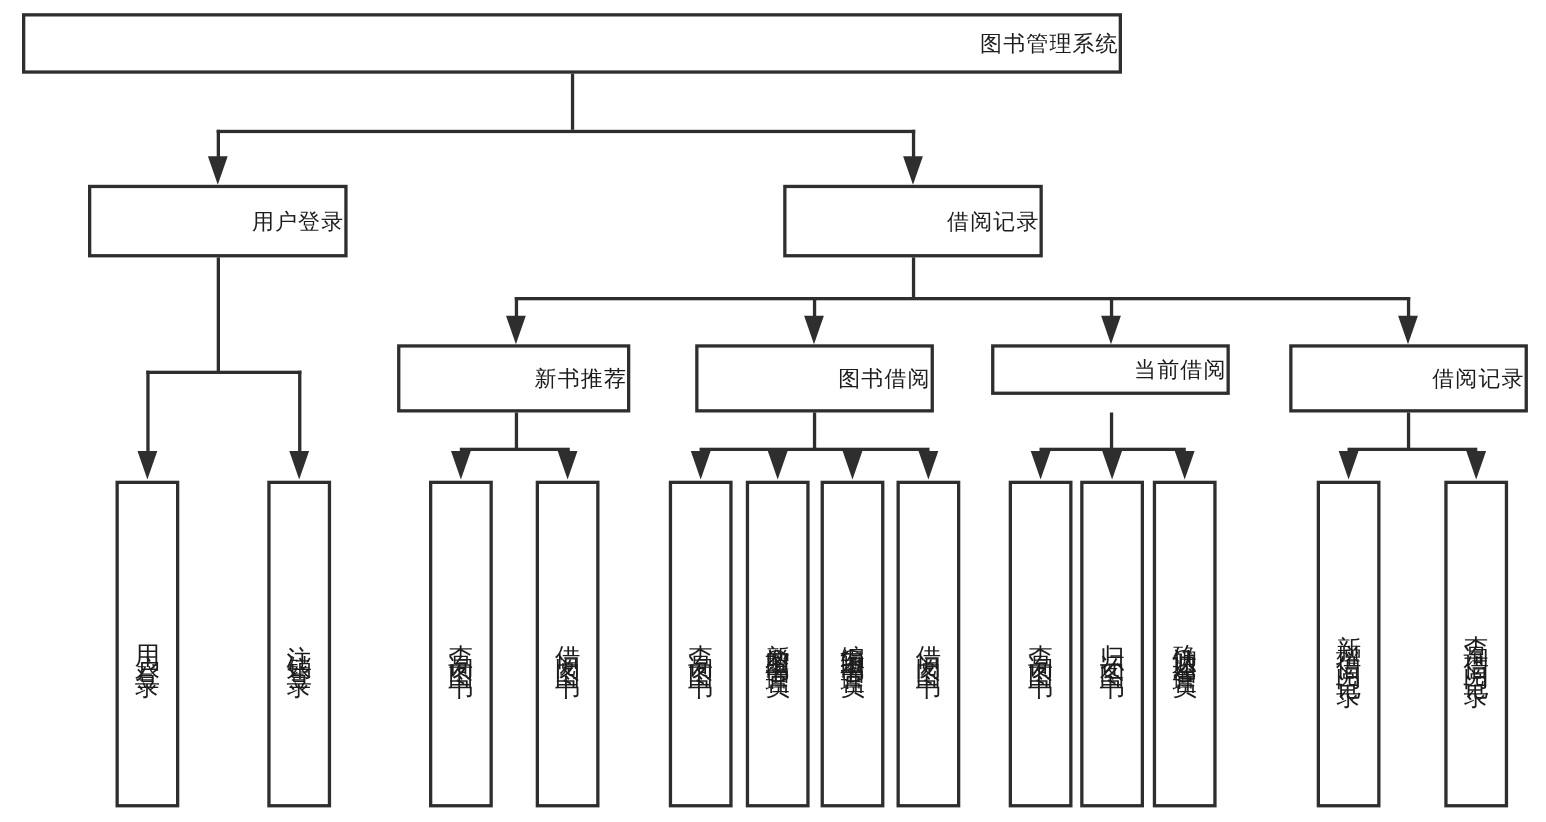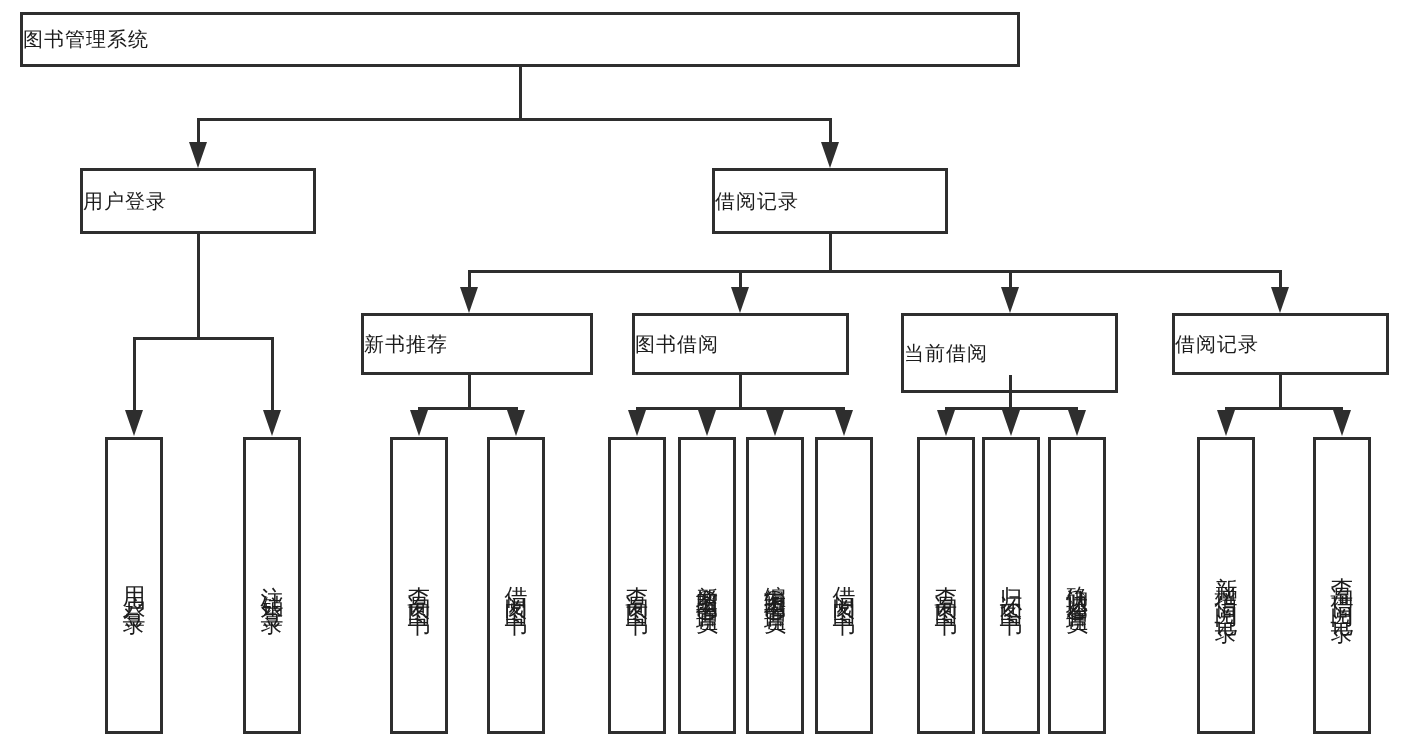--- a/index.html
+++ b/index.html
@@ -16,21 +16,21 @@
     overflow: hidden;
   }
   
   .hbox {
     position: absolute;
     box-sizing: border-box;
     border: 3px solid #2e2e2e;
     background: #ffffff;
     display: flex;
     align-items: center;
-    justify-content: flex-start;
+    justify-content: flex-end;
     font-size: 20px;
     color: #1c1c1c;
     letter-spacing: 1px;
   }
   .leaf {
     position: absolute;
     box-sizing: border-box;
     top: 437px;
     width: 58px;
     height: 297px;
@@ -107,27 +107,27 @@
   <div class="hl" style="left:468px; top:270px; width:814px;"></div>
   <div class="vl" style="left:468px; top:270px; height:18px;"></div>
   <div class="arrow" style="left:460px; top:287px;"></div>
   <div class="vl" style="left:739px; top:270px; height:18px;"></div>
   <div class="arrow" style="left:731px; top:287px;"></div>
   <div class="vl" style="left:1009px; top:270px; height:18px;"></div>
   <div class="arrow" style="left:1001px; top:287px;"></div>
   <div class="vl" style="left:1279px; top:270px; height:18px;"></div>
   <div class="arrow" style="left:1271px; top:287px;"></div>
 
-  <div class="hbox" style="left:361px; top:313px; width:232px; height:62px;">
+  <div class="hbox" style="left:361px; top:313px; width:212px; height:62px;">
     <span>新书推荐</span>
   </div>
   <div class="hbox" style="left:632px; top:313px; width:217px; height:62px;">
     <span>图书借阅</span>
   </div>
-  <div class="hbox" style="left:901px; top:313px; width:217px; height:80px;">
+  <div class="hbox" style="left:901px; top:313px; width:217px; height:46px;">
     <span>当前借阅</span>
   </div>
   <div class="hbox" style="left:1172px; top:313px; width:217px; height:62px;">
     <span>借阅记录</span>
   </div>
 
   <div class="vl" style="left:468px; top:375px; height:35px;"></div>
   <div class="hl" style="left:418px; top:407px; width:100px;"></div>
   <div class="arrow" style="left:410px; top:410px;"></div>
   <div class="arrow" style="left:507px; top:410px;"></div>

